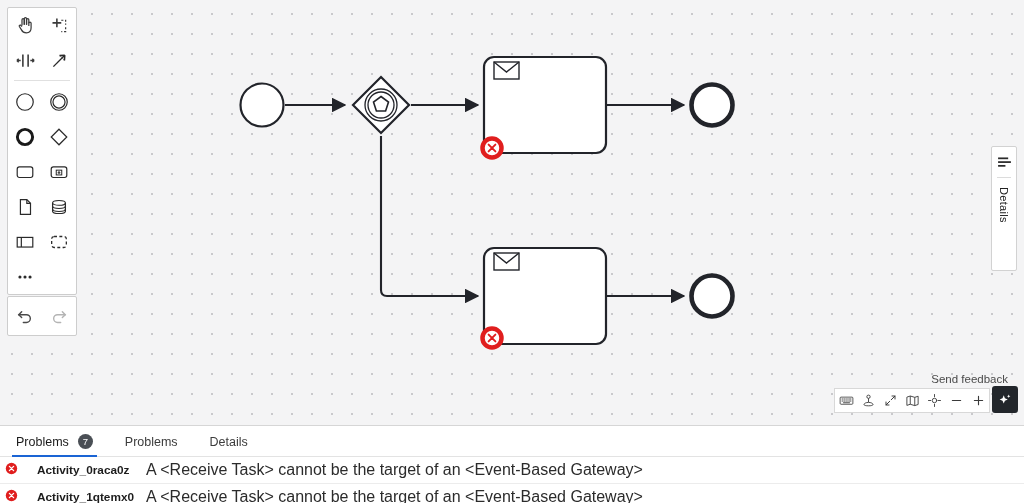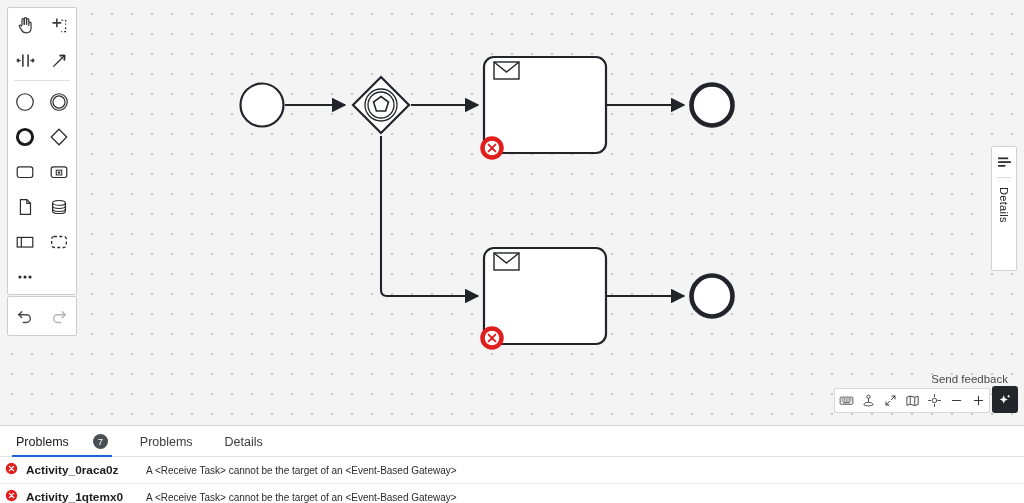--- a/index.html
+++ b/index.html
@@ -90,44 +90,44 @@
   }
 
   
   #bottom {
     position: absolute; left: 0; top: 425px;
     width: 1024px; height: 78px;
     background: #fff; border-top: 1px solid #d6d6d6;
   }
   #tabs { display: flex; height: 31px; align-items: flex-end; border-bottom: 1px solid #e3e3e3; }
   .tab {
-    display: flex; align-items: center; gap: 24px;
+    display: flex; align-items: center; gap: 9px;
     padding: 0 16px 7px 16px; font-size: 12.5px; color: #3c3c3c;
     cursor: pointer; position: relative;
   }
   .tab.active { color: #1a1a1a; }
   .tab.active::after {
     content: ""; position: absolute; left: 12px; right: 12px; bottom: -1px;
     height: 2px; background: #1a64d4;
   }
   .tab-badge {
     background: #4a4f55; color: #fff; font-size: 9.5px;
     min-width: 15px; height: 15px; border-radius: 8px;
     display: flex; align-items: center; justify-content: center; padding: 0 4px;
   }
   .prow {
     display: flex; align-items: center; height: 27px;
     border-bottom: 1px solid #ececec; cursor: pointer;
   }
   .prow-id {
-    display: flex; align-items: center; gap: 8px;
+    display: flex; align-items: center; gap: 19px;
     width: 145px; padding-left: 5px; flex: 0 0 145px;
   }
   .prow-id .txt { font-size: 11.8px; font-weight: bold; color: #1d1d1d; }
-  .prow-msg { font-size: 10px; color: #2b2b2b; padding-left: 1px; }
+  .prow-msg { font-size: 16px; color: #2b2b2b; padding-left: 1px; }
 </style>
 </head>
 <body>
 
 <div id="app">
 
   <div id="canvas">
 
     <svg id="diagram" viewBox="0 0 1024 425" xmlns="http://www.w3.org/2000/svg">
       <defs>

